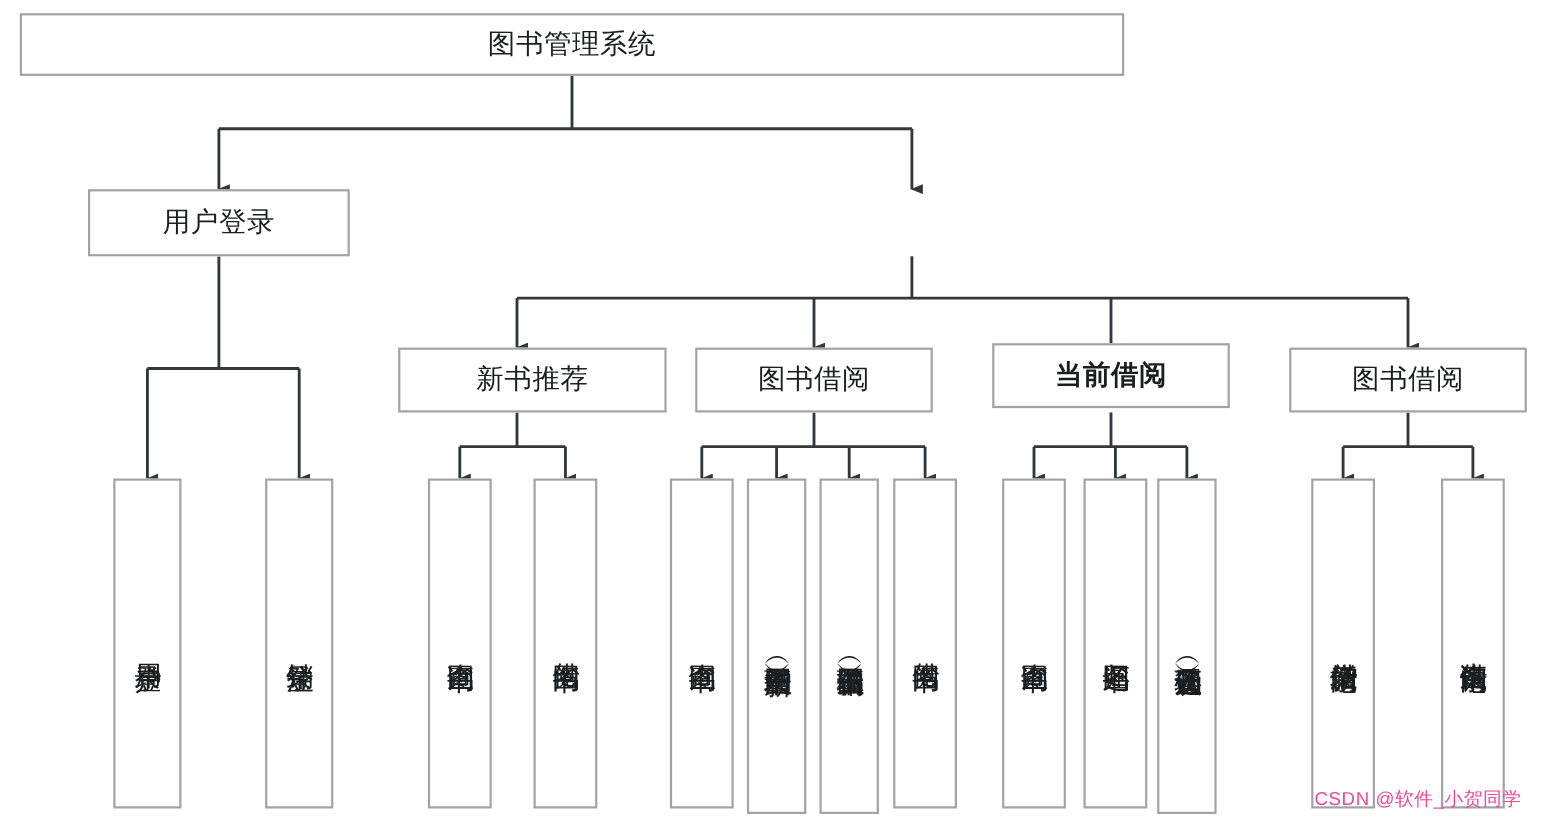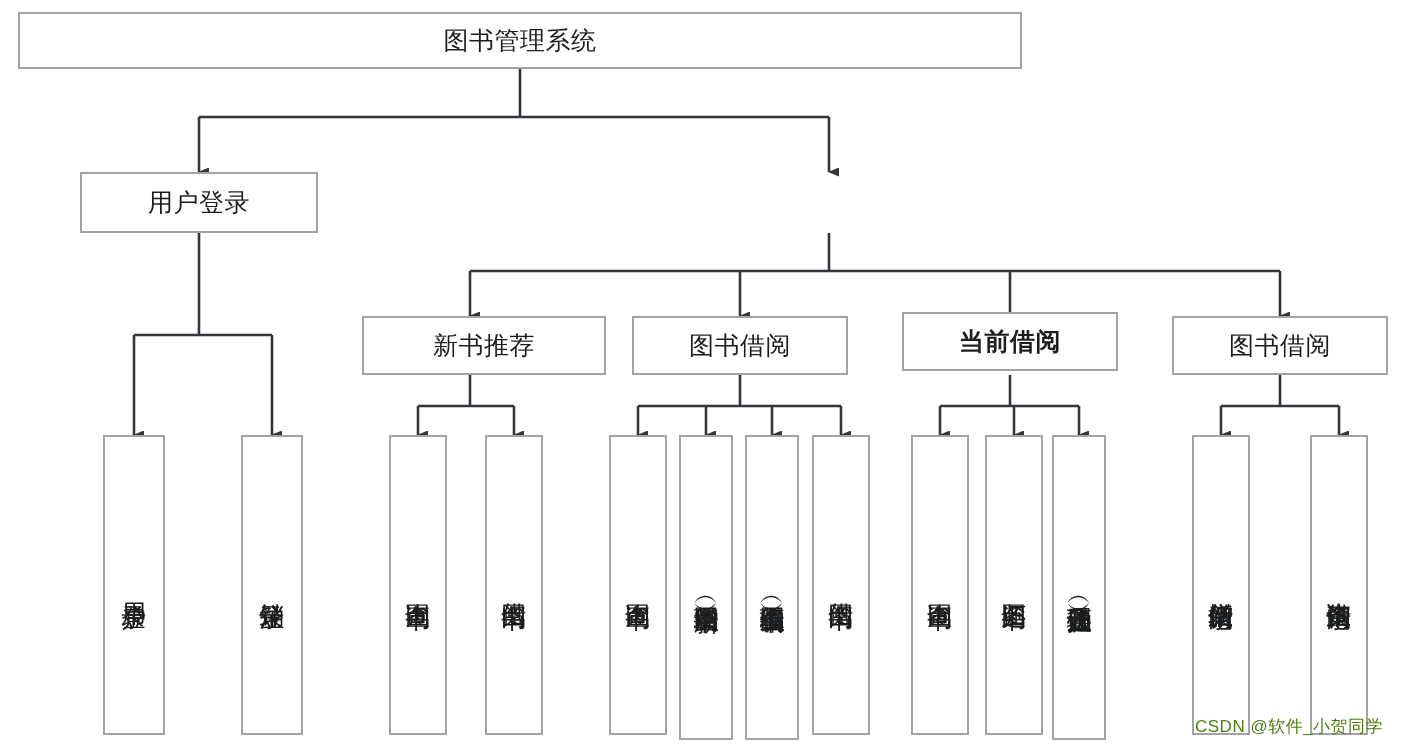--- a/index.html
+++ b/index.html
@@ -56,21 +56,21 @@
     justify-content: center;
     white-space: nowrap;
   }
   .node.vert.long {
     line-height: 1.1;
     letter-spacing: 0px;
   }
   .watermark {
     position: absolute;
     font-size: 17px;
-    color: #4d7c0f;
+    color: #ec4899;
     white-space: nowrap;
     letter-spacing: 0.5px;
   }
 </style>
 </head>
 <body>
 
 <div id="diagram-root">
 
   <svg id="edge-layer" viewBox="0 0 1405 747" width="1405" height="747" xmlns="http://www.w3.org/2000/svg">

